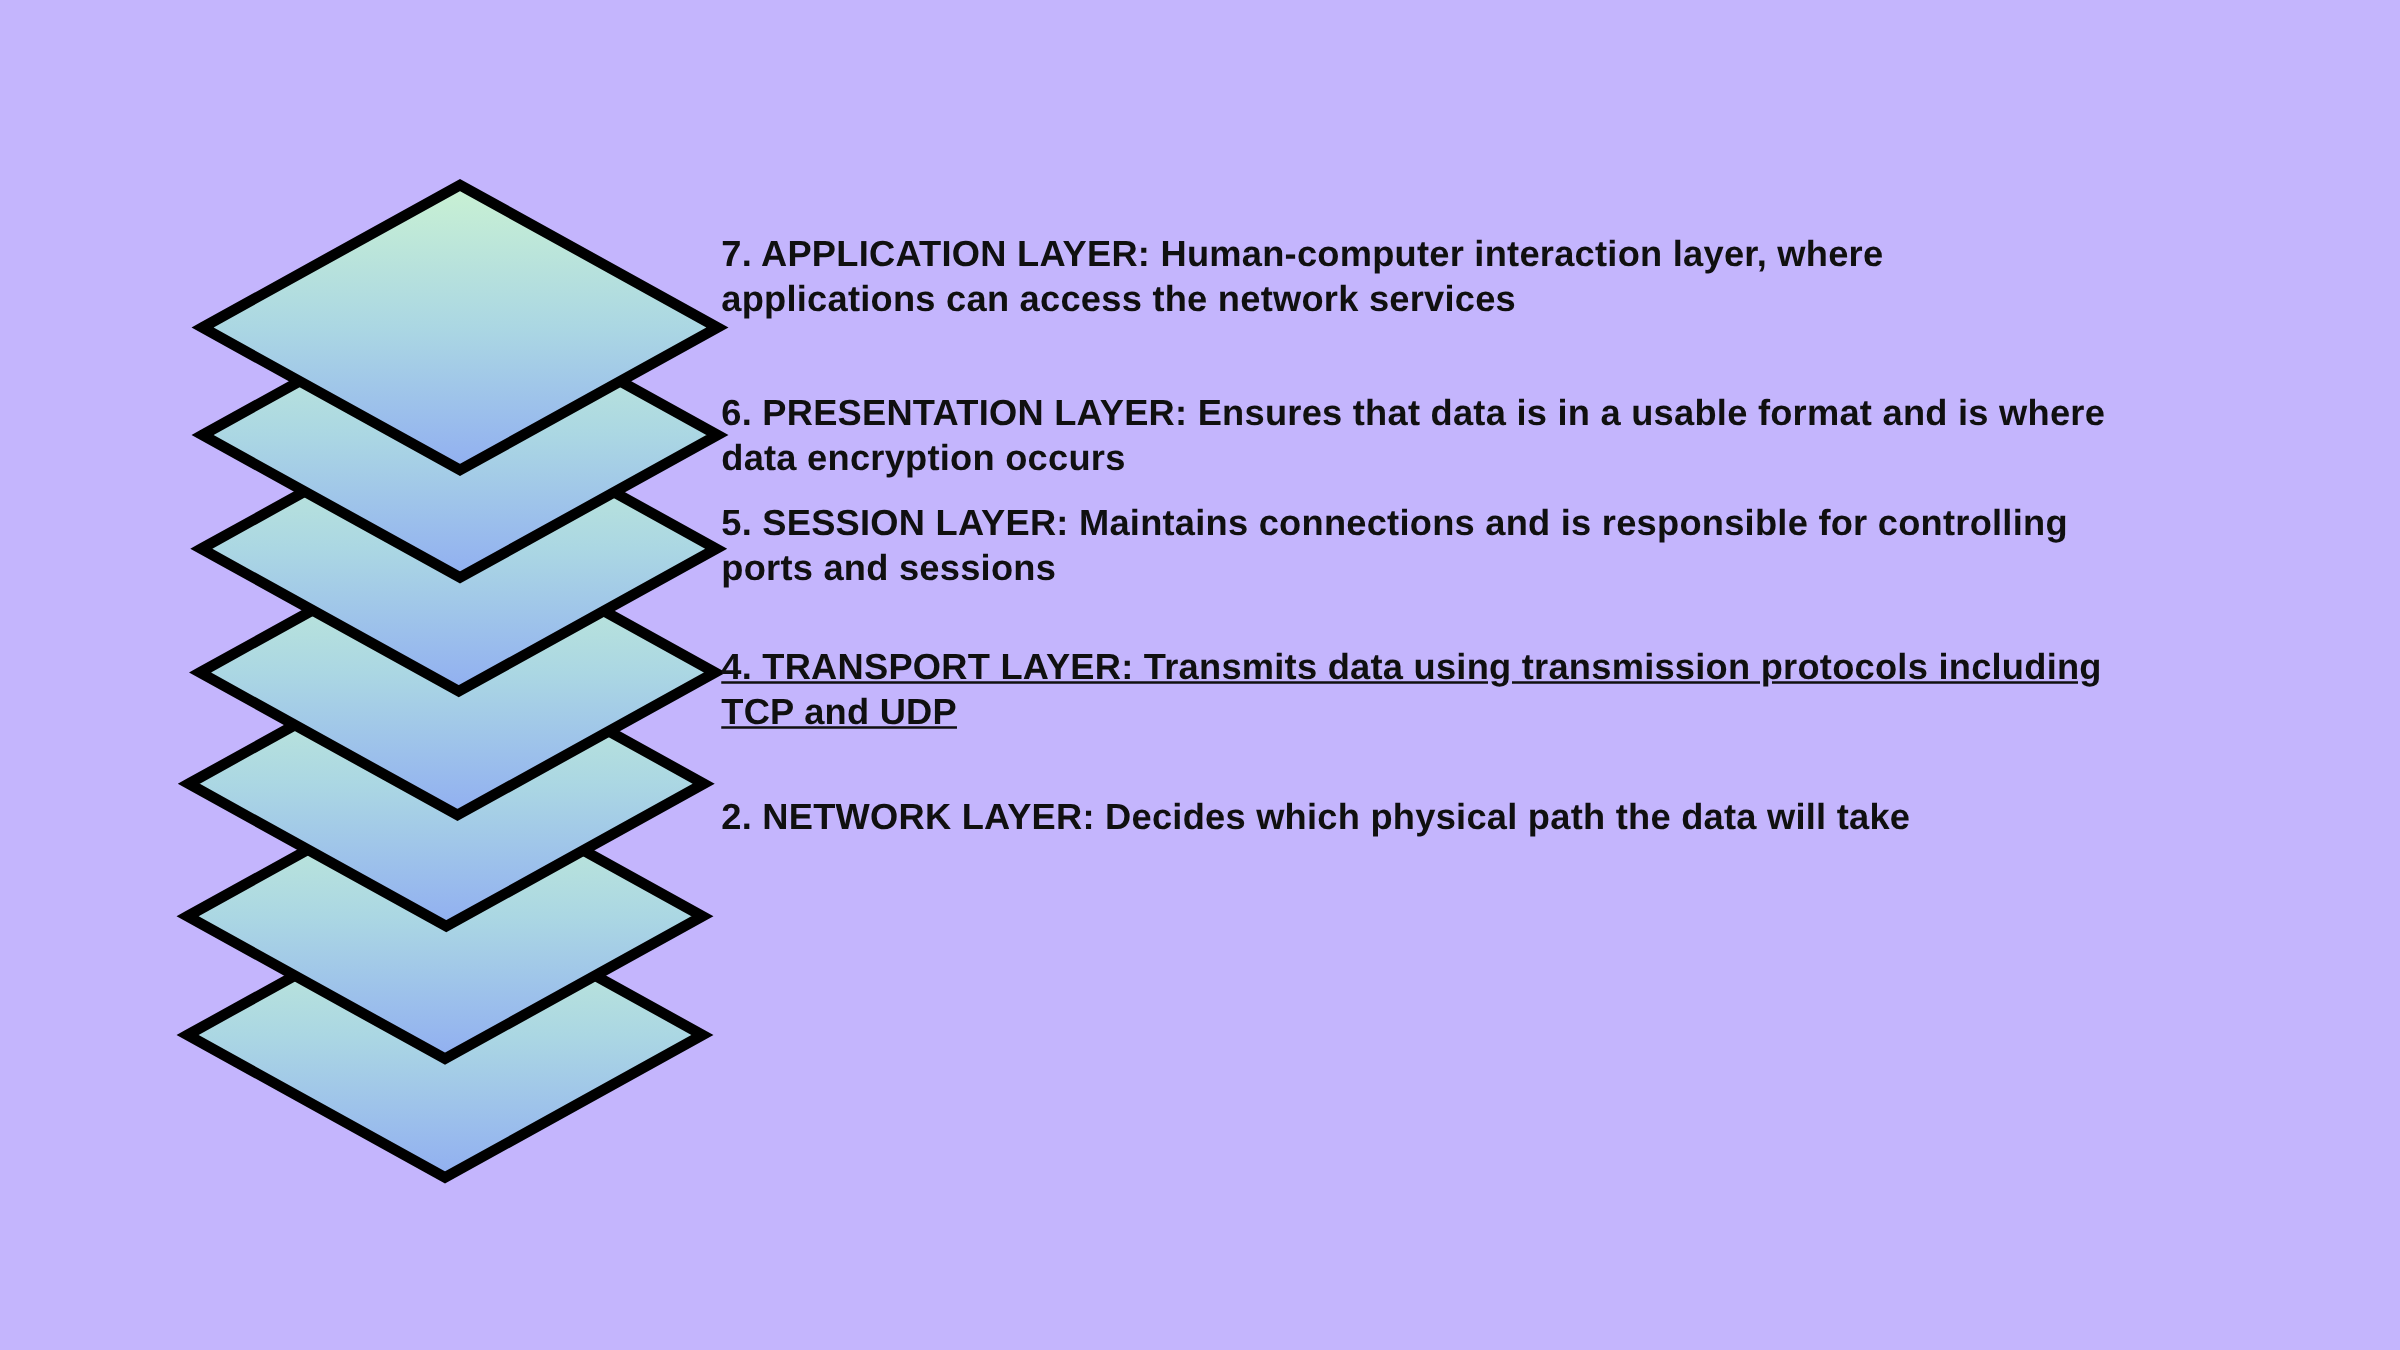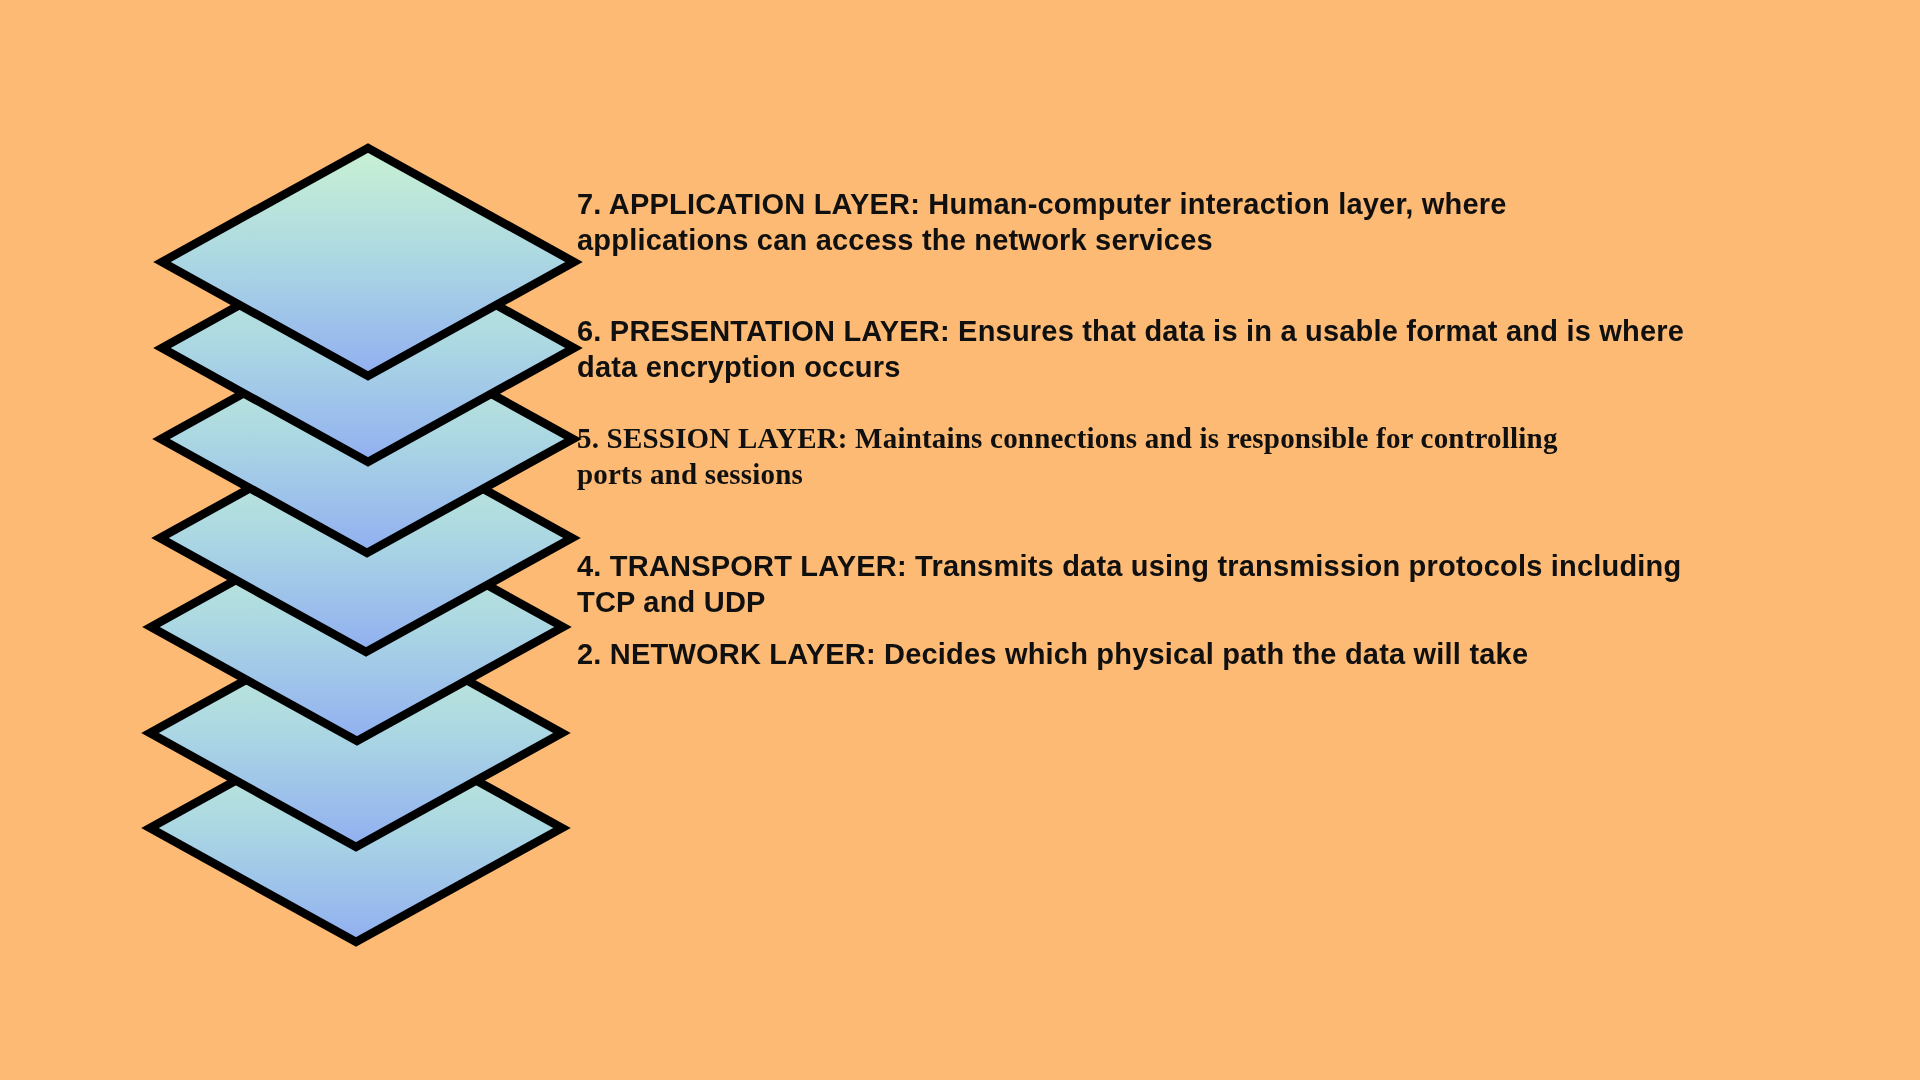--- a/index.html
+++ b/index.html
@@ -4,21 +4,21 @@
 <style>
   html, body {
     margin: 0;
     padding: 0;
     background: #ffffff;
   }
   .canvas {
     position: relative;
     width: 1920px;
     height: 1080px;
-    background: #fdba74;
+    background: #c4b5fd;
     overflow: hidden;
     font-family: "Liberation Sans", "DejaVu Sans", sans-serif;
   }
   .stack-svg {
     position: absolute;
     left: 0;
     top: 0;
     width: 1920px;
     height: 1080px;
   }
@@ -28,22 +28,22 @@
     width: 1300px;
     font-weight: 700;
     font-size: 29px;
     line-height: 36px;
     letter-spacing: 0.2px;
     color: #101010;
     white-space: pre-line;
   }
   .layer-text-7 { top: 186px; }
   .layer-text-6 { top: 313px; }
-  .layer-text-5 { top: 420px; font-family: Liberation Serif, serif; }
-  .layer-text-4 { top: 548px; }
+  .layer-text-5 { top: 401px; }
+  .layer-text-4 { top: 516px; text-decoration: underline; }
   .layer-text-3 { top: 636px; }
   .layer-text-2 { top: 733px; }
   .layer-text-1 { top: 831px; left: 582px; }
 </style>
 </head>
 <body>
 
 <div class="canvas">
 
   <svg class="stack-svg" viewBox="0 0 1920 1080" xmlns="http://www.w3.org/2000/svg">

